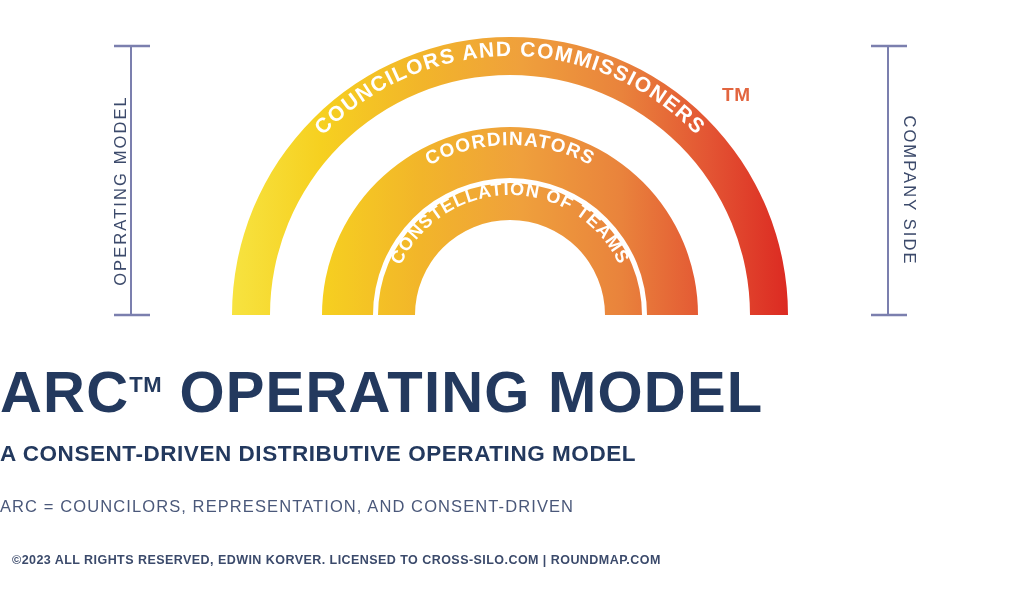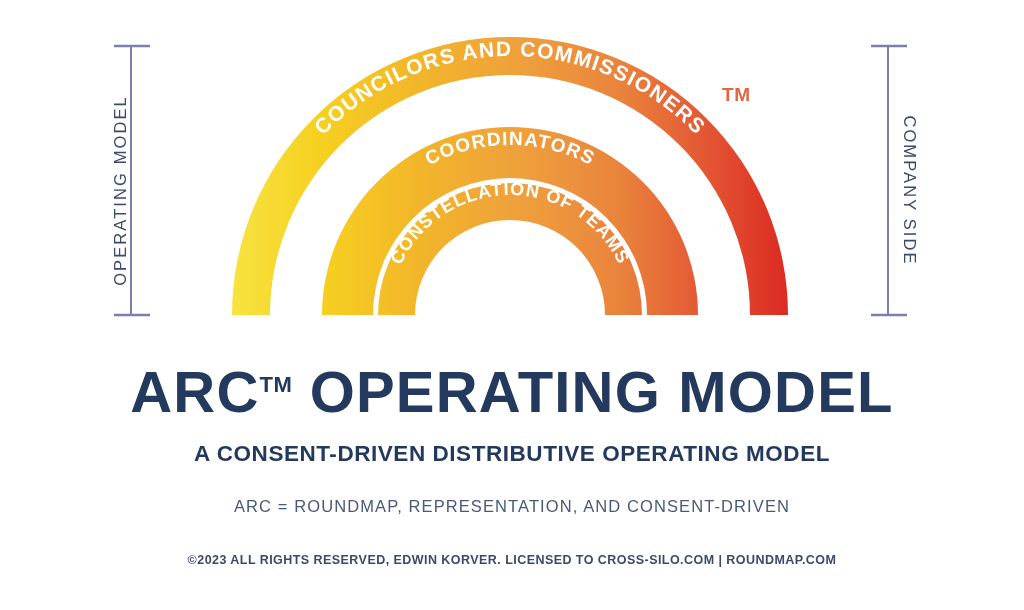--- a/index.html
+++ b/index.html
@@ -81,21 +81,21 @@
     letter-spacing: 0.6px;
     color: #e2653f;
     font-family: "Liberation Sans", sans-serif;
   }
 
   #text-block {
     position: absolute;
     left: 0;
     top: 362px;
     width: 1024px;
-    text-align: center;
+    text-align: left;
   }
   #main-title {
     font-size: 58px;
     font-weight: bold;
     color: #23395e;
     letter-spacing: 1.2px;
     line-height: 1.05;
     margin: 0;
     font-family: "Liberation Sans", sans-serif;
   }
@@ -115,21 +115,21 @@
   }
   #definition {
     margin: 30px 0 0 0;
     font-size: 16.5px;
     font-weight: normal;
     color: #4a587a;
     letter-spacing: 1.1px;
     font-family: "Liberation Sans", sans-serif;
   }
   #copyright {
-    margin: 37px 0 0 0;
+    margin: 37px 0 0 12px;
     font-size: 12.5px;
     font-weight: bold;
     color: #3b4a6b;
     letter-spacing: 0.45px;
     font-family: "Liberation Sans", sans-serif;
   }
 </style>
 </head>
 <body>
 
@@ -185,18 +185,18 @@
 
   <div class="side-label" id="side-label-right">COMPANY SIDE</div>
 
   <div id="tm-mark">TM</div>
 
   <div id="text-block">
     <h1 id="main-title"><span>ARC</span><span class="tm-sup">TM</span><span> OPERATING MODEL</span></h1>
 
     <div id="subtitle">A CONSENT-DRIVEN DISTRIBUTIVE OPERATING MODEL</div>
 
-    <div id="definition">ARC = ROUNDMAP, REPRESENTATION, AND CONSENT-DRIVEN</div>
+    <div id="definition">ARC = COUNCILORS, REPRESENTATION, AND CONSENT-DRIVEN</div>
 
     <div id="copyright">©2023 ALL RIGHTS RESERVED, EDWIN KORVER. LICENSED TO CROSS-SILO.COM  |  ROUNDMAP.COM</div>
   </div>
 
 </div>
 
 </body></html>

